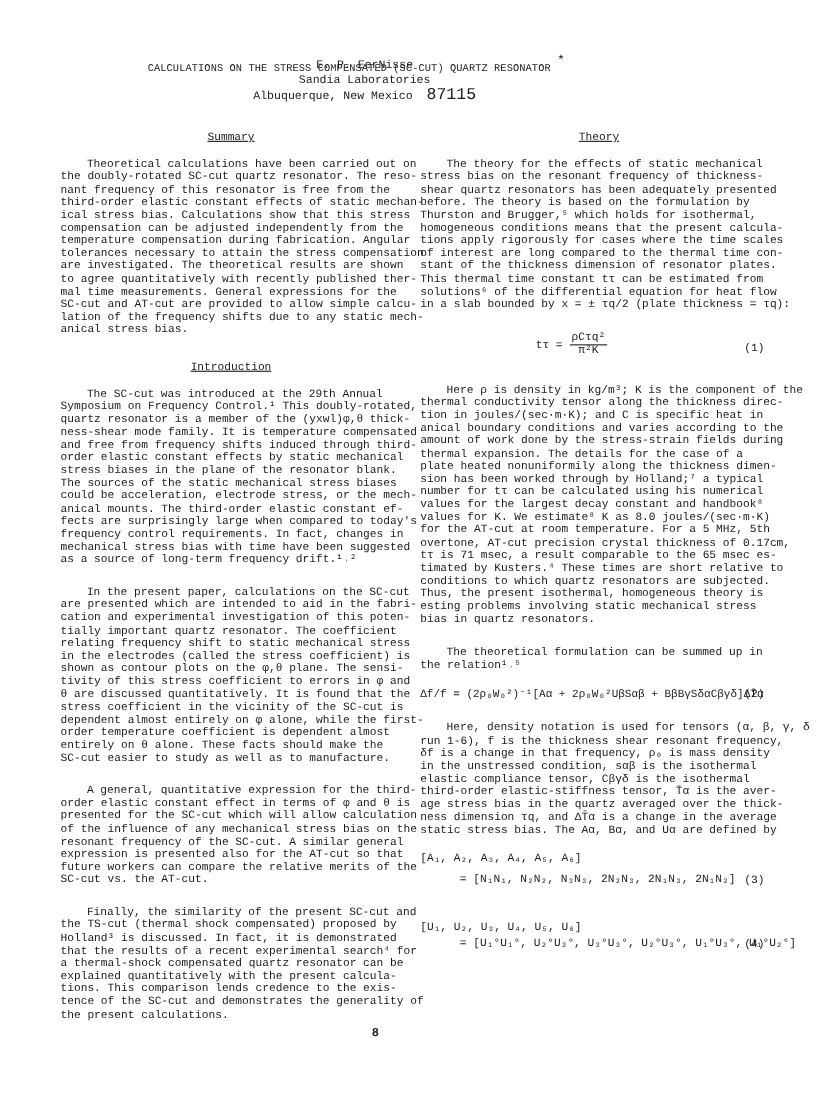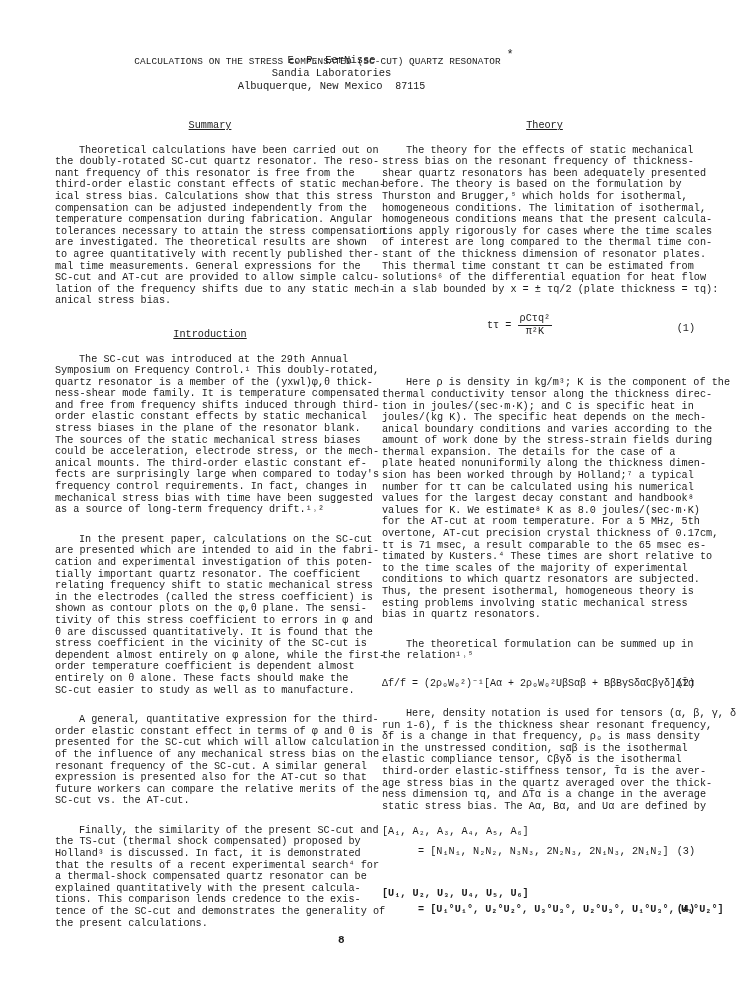--- a/index.html
+++ b/index.html
@@ -10,21 +10,21 @@
   }
   .title {
     position: absolute; top: 50px; left: 0; width: 648px; text-align: center;
     font-size: 9.4px; letter-spacing: 0.1px;
   }
   .title sup { font-size: 12px; position: relative; top: -2px; }
   .author-block {
     position: absolute; top: 54px; left: 0; width: 663px; text-align: center;
     font-size: 10.5px; line-height: 13px;
   }
-  .author-block .zip { font-size: 10px; }
+  .author-block .zip { font-size: 15px; }
   .col { position: absolute; top: 120px; font-size: 10.2px; line-height: 11.6px; }
   .col.left { left: 55px; width: 310px; }
   .col.right { left: 382px; width: 325px; }
   .heading { text-align: center; text-decoration: underline; margin-bottom: 13px; }
   .para { text-indent: 24px; margin: 0; white-space: normal; }
   .para .ln { display: block; text-indent: 0; white-space: nowrap; }
   .para .ln.first { text-indent: 24px; }
   .gap { height: 18px; }
   .gap-lg { height: 22px; }
   .eq { position: relative; white-space: nowrap; }
@@ -132,59 +132,56 @@
 </div>
 
 <div class="col right">
   <div class="heading">Theory</div>
   <div class="para" id="theory-p1" style="text-indent: 0px;">
       <span class="ln first">The theory for the effects of static mechanical</span>
       <span class="ln">stress bias on the resonant frequency of thickness-</span>
       <span class="ln">shear quartz resonators has been adequately presented</span>
       <span class="ln">before.  The theory is based on the formulation by</span>
       <span class="ln">Thurston and Brugger,⁵ which holds for isothermal,</span>
-      <span class="ln">homogeneous conditions.  The limitation of isothermal,</span>
       <span class="ln">homogeneous conditions means that the present calcula-</span>
       <span class="ln">tions apply rigorously for cases where the time scales</span>
       <span class="ln">of interest are long compared to the thermal time con-</span>
       <span class="ln">stant of the thickness dimension of resonator plates.</span>
       <span class="ln">This thermal time constant tτ can be estimated from</span>
       <span class="ln">solutions⁶ of the differential equation for heat flow</span>
       <span class="ln">in a slab bounded by x = ± τq/2 (plate thickness = τq):</span>
     </div>
 
   <div style="height:18px"></div>
   <div class="eq" style="padding-left:105px;height:34px;">
     <span>tτ =</span>
     <span class="frac">
       <span class="num">ρCτq²</span>
       <span class="den">π²K</span>
     </span>
     <span class="eqnum" style="top:10px">(1)</span>
   </div>
   <div style="height:14px"></div>
 
-  <div class="para" id="theory-p2" style="text-indent: 0px; margin-top: 16px;">
+  <div class="para" id="theory-p2" style="text-indent: 0px;">
       <span class="ln first">Here ρ is density in kg/m³; K is the component of the</span>
       <span class="ln">thermal conductivity tensor along the thickness direc-</span>
       <span class="ln">tion in joules/(sec·m·K); and C is specific heat in</span>
-      <span class="ln">joules/(kg K).  The specific heat depends on the mech-</span>
       <span class="ln">anical boundary conditions and varies according to the</span>
       <span class="ln">amount of work done by the stress-strain fields during</span>
       <span class="ln">thermal expansion.  The details for the case of a</span>
       <span class="ln">plate heated nonuniformily along the thickness dimen-</span>
       <span class="ln">sion has been worked through by Holland;⁷ a typical</span>
       <span class="ln">number for tτ can be calculated using his numerical</span>
       <span class="ln">values for the largest decay constant and handbook⁸</span>
       <span class="ln">values for K.  We estimate⁸ K as 8.0 joules/(sec·m·K)</span>
       <span class="ln">for the AT-cut at room temperature.  For a 5 MHz, 5th</span>
       <span class="ln">overtone, AT-cut precision crystal thickness of 0.17cm,</span>
       <span class="ln">tτ is 71 msec, a result comparable to the 65 msec es-</span>
       <span class="ln">timated by Kusters.⁴  These times are short relative to</span>
-      <span class="ln">to the time scales of the majority of experimental</span>
       <span class="ln">conditions to which quartz resonators are subjected.</span>
       <span class="ln">Thus, the present isothermal, homogeneous theory is</span>
       <span class="ln">esting problems involving static mechanical stress</span>
       <span class="ln">bias in quartz resonators.</span>
     </div>
   <div class="gap"></div>
   <div class="para" id="theory-p3" style="text-indent: 0px;">
       <span class="ln first">The theoretical formulation can be summed up in</span>
       <span class="ln">the relation¹˒⁵</span>
     </div>
@@ -208,20 +205,20 @@
       <span class="ln">static stress bias.  The Aα, Bα, and Uα are defined by</span>
     </div>
 
   <div style="height:14px"></div>
   <div class="eq" style="height:40px;">
     <div>[A₁, A₂, A₃, A₄, A₅, A₆]</div>
     <div style="padding-left:36px;margin-top:8px">= [N₁N₁, N₂N₂, N₃N₃, 2N₂N₃, 2N₁N₃, 2N₁N₂]</div>
     <span class="eqnum" style="top:20px">(3)</span>
   </div>
   <div style="height:22px"></div>
-  <div class="eq" style="height:40px;font-weight:bold;">
+  <div class="eq" style="height:40px;">
     <div>[U₁, U₂, U₃, U₄, U₅, U₆]</div>
     <div style="padding-left:36px;margin-top:4px">= [U₁°U₁°, U₂°U₂°, U₃°U₃°, U₂°U₃°, U₁°U₃°, U₁°U₂°]</div>
     <span class="eqnum" style="top:16px">(4)</span>
   </div>
 </div>
 
 <div class="pagenum">8</div>
 
 </body></html>

